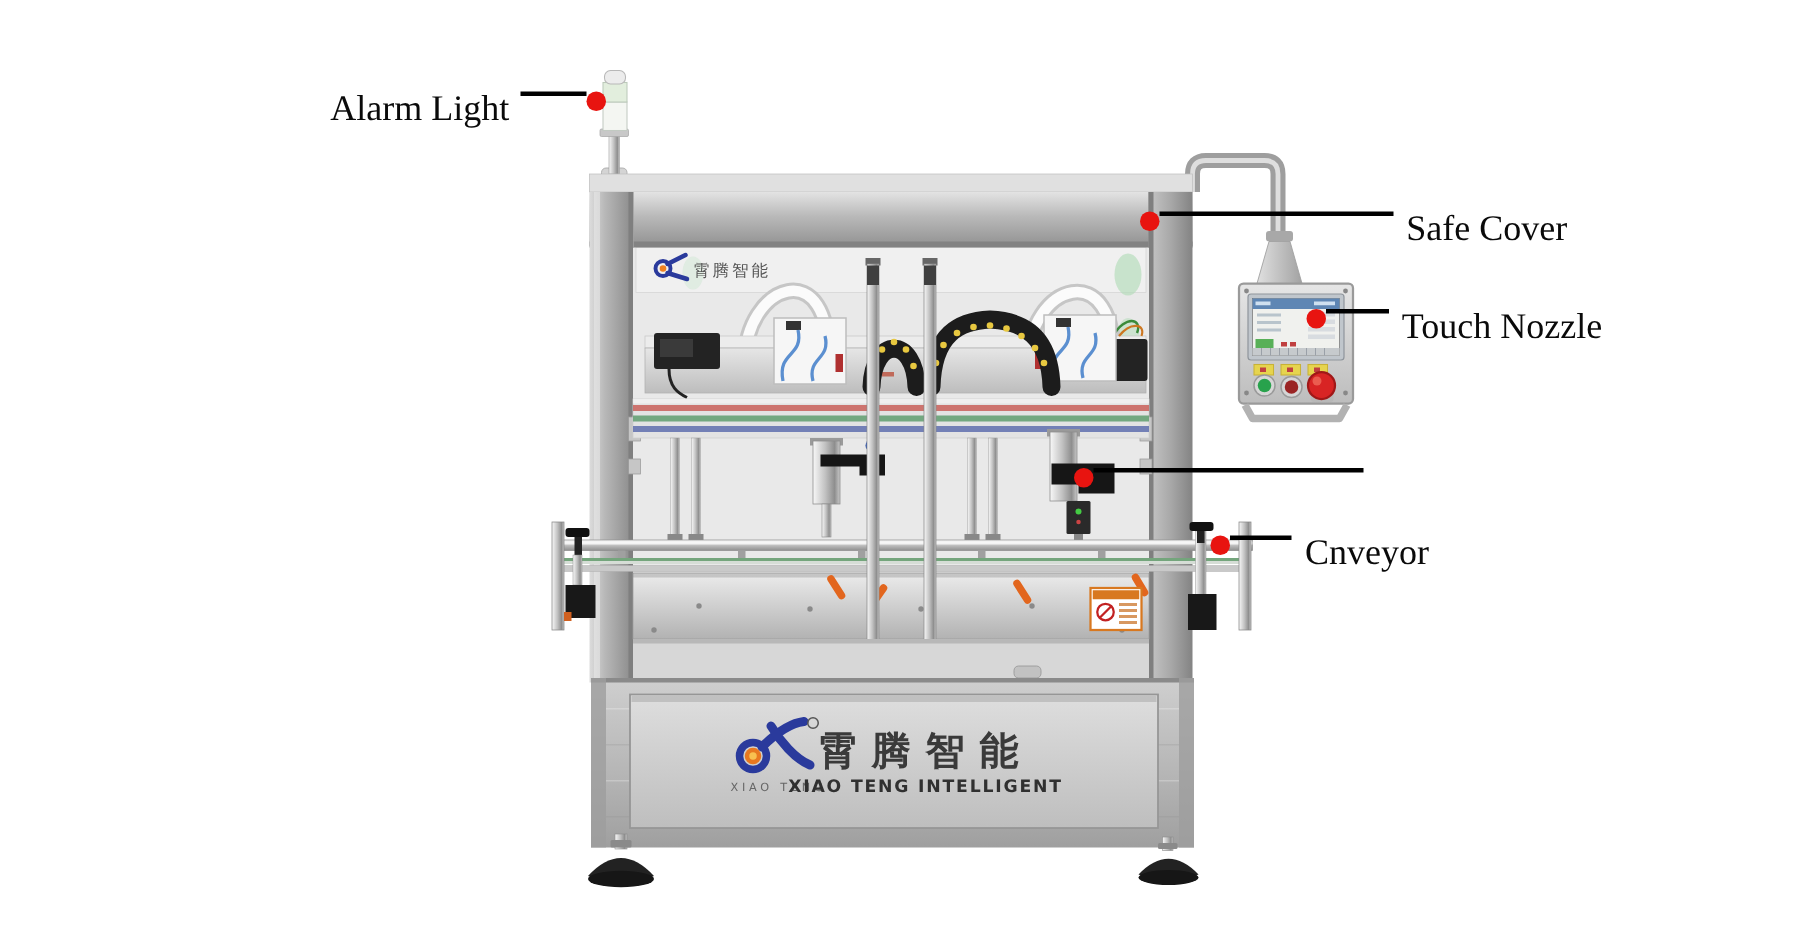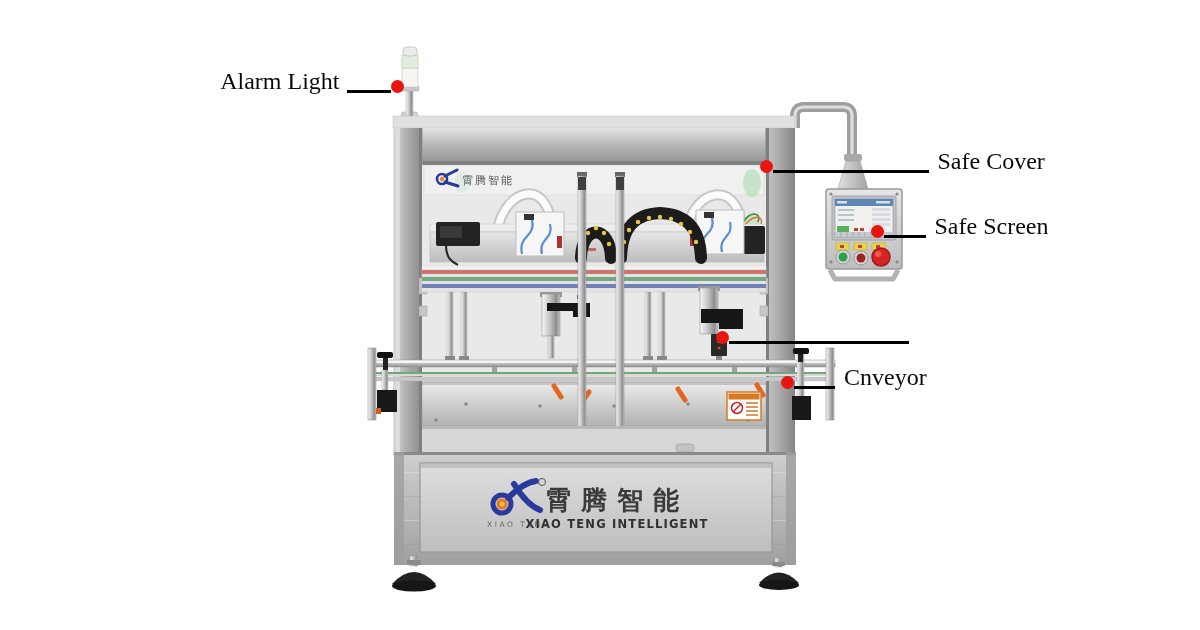--- a/index.html
+++ b/index.html
@@ -1,19 +1,19 @@
 <!DOCTYPE html>
 <html><head>
 <meta charset="utf-8">
 <style>
   html,body{margin:0;padding:0;background:#fff;}
   .stage{position:relative;width:1200px;height:630px;background:#ffffff;overflow:hidden;
          font-family:"Liberation Serif","DejaVu Serif",serif;}
   .machine-svg{position:absolute;left:0;top:0;}
-  .callout{position:absolute;display:flex;align-items:flex-end;height:32px;}
+  .callout{position:absolute;display:flex;align-items:flex-start;height:32px;}
   .callout .lbl{font-size:24px;color:#0a0a0a;white-space:nowrap;line-height:1;}
   .callout.left .lbl{padding-right:7px;}
   .callout.right .lbl{padding-left:9px;}
   .callout .line{height:3px;background:#000;}
   .callout .dot{width:13px;height:13px;border-radius:50%;background:#e81410;flex:0 0 13px;}
 </style>
 </head>
 <body>
 
 <div class="stage">
@@ -380,29 +380,29 @@
 
   <div class="callout right" style="left:759.5px;top:141px">
     <span class="dot"></span>
     <span class="line" style="width:156px"></span>
     <span class="lbl">Safe Cover</span>
   </div>
 
   <div class="callout right" style="left:870.5px;top:206px">
     <span class="dot"></span>
     <span class="line" style="width:42px"></span>
-    <span class="lbl">Safe Screen</span>
+    <span class="lbl">Touch Nozzle</span>
   </div>
 
 
   <div class="callout right" style="left:715.5px;top:312px">
     <span class="dot"></span>
     <span class="line" style="width:180px"></span>
   </div>
 
-  <div class="callout right" style="left:781px;top:357px">
+  <div class="callout right" style="left:807px;top:357px">
     <span class="dot"></span>
     <span class="line" style="width:41px"></span>
     <span class="lbl">Cnveyor</span>
   </div>
 
 
 </div>
 
 </body></html>

